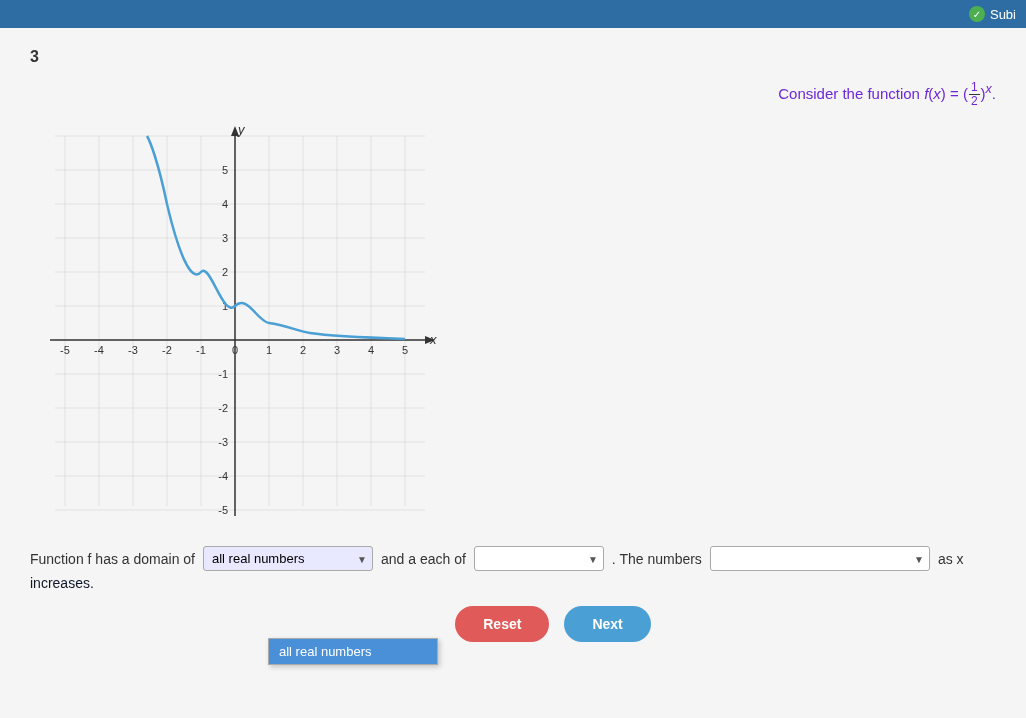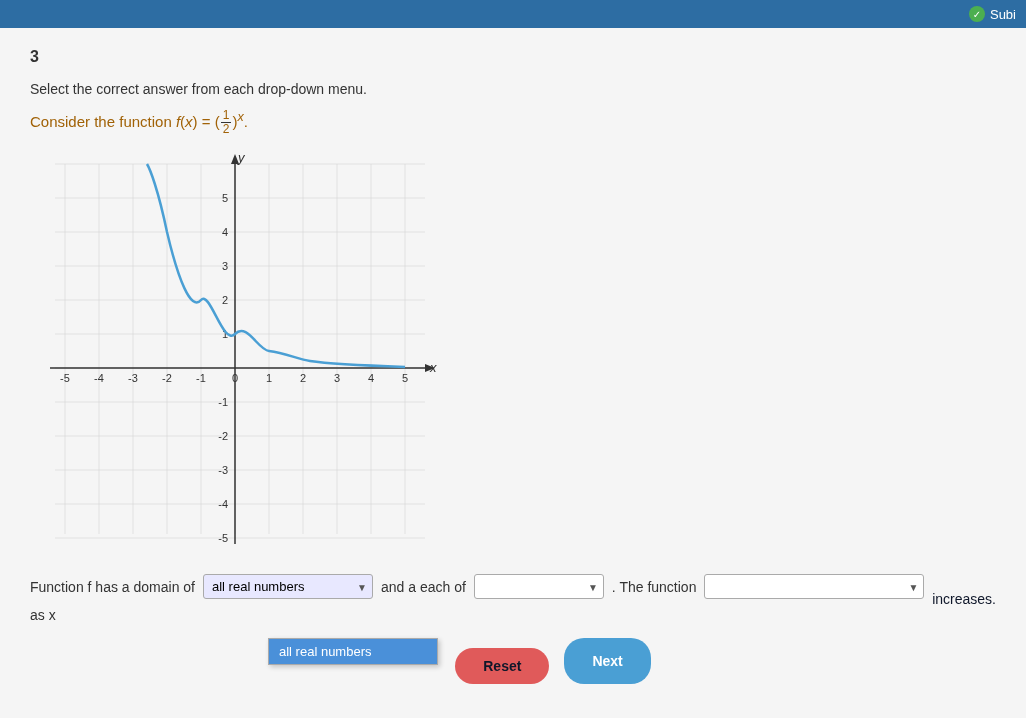--- a/index.html
+++ b/index.html
@@ -51,22 +51,23 @@
       color: #333;
       margin-bottom: 15px;
     }
     .instruction {
       font-size: 14px;
       color: #333;
       margin-bottom: 12px;
     }
     .function-text {
       font-size: 15px;
-      color: #a16207;
+      color: #6d28d9;
       margin-bottom: 18px;
+      text-align: right;
     }
     .function-text i {
       font-style: italic;
     }
     .fraction {
       display: inline-flex;
       flex-direction: column;
       align-items: center;
       vertical-align: middle;
       font-size: 12px;
@@ -81,21 +82,21 @@
       height: 400px;
       position: relative;
       margin-bottom: 20px;
     }
     .graph-svg {
       width: 100%;
       height: 100%;
     }
     .bottom-section {
       display: flex;
-      flex-direction: row;
+      flex-direction: column;
       gap: 4px;
       margin-top: 5px;
     }
     .domain-range-row {
       display: flex;
       align-items: center;
       gap: 8px;
       font-size: 14px;
       color: #333;
       flex-wrap: wrap;
@@ -146,28 +147,27 @@
     }
     .buttons-row {
       display: flex;
       gap: 15px;
       margin-top: 15px;
       justify-content: center;
       margin-left: 80px;
     }
     .btn-reset {
       background: #e05a5a;
-      color: #0f172a;
+      color: #ffffff;
       border: none;
       border-radius: 20px;
       padding: 10px 28px;
       font-size: 14px;
       font-weight: bold;
       cursor: pointer;
-      margin-top: 10px;
     }
     .btn-next {
       background: #4a9fd4;
       color: white;
       border: none;
       border-radius: 20px;
       padding: 0 28px;
       font-size: 14px;
       font-weight: bold;
       cursor: pointer;
@@ -188,21 +188,20 @@
   <div class="top-bar-text">
     <span class="submit-icon">✓</span>
     <span>Subi</span>
   </div>
 </div>
 
 <div class="main-content">
 
   <div class="question-number">3</div>
 
-  <div class="instruction">Select the correct answer from each drop-down menu.</div>
 
   <div class="function-text">
     <span>Consider the function <i>f</i>(<i>x</i>) = </span><span>(</span><span class="fraction">
         <span class="fraction-num">1</span>
         <span class="fraction-den">2</span>
       </span><span>)<sup><i>x</i></sup>.</span>
   </div>
 
   <div class="graph-container">
     <svg class="graph-svg" viewBox="0 0 410 400">
@@ -300,21 +299,21 @@
         <select class="dropdown range-dropdown">
           <option value="" disabled="" selected=""></option>
           <option value="y &gt; 0">y &gt; 0</option>
           <option value="y &lt; 0">y &lt; 0</option>
           <option value="all real numbers">all real numbers</option>
           <option value="y &gt;= 0">y ≥ 0</option>
         </select>
         <span class="dropdown-arrow">▼</span>
       </div>
 
-      <span>. The function</span>
+      <span>. The numbers</span>
 
       <div class="dropdown-wrapper">
         <select class="dropdown function-behavior-dropdown">
           <option value="" disabled="" selected=""></option>
           <option value="increases">increases</option>
           <option value="decreases">decreases</option>
           <option value="stays constant">stays constant</option>
         </select>
         <span class="dropdown-arrow">▼</span>
       </div>

